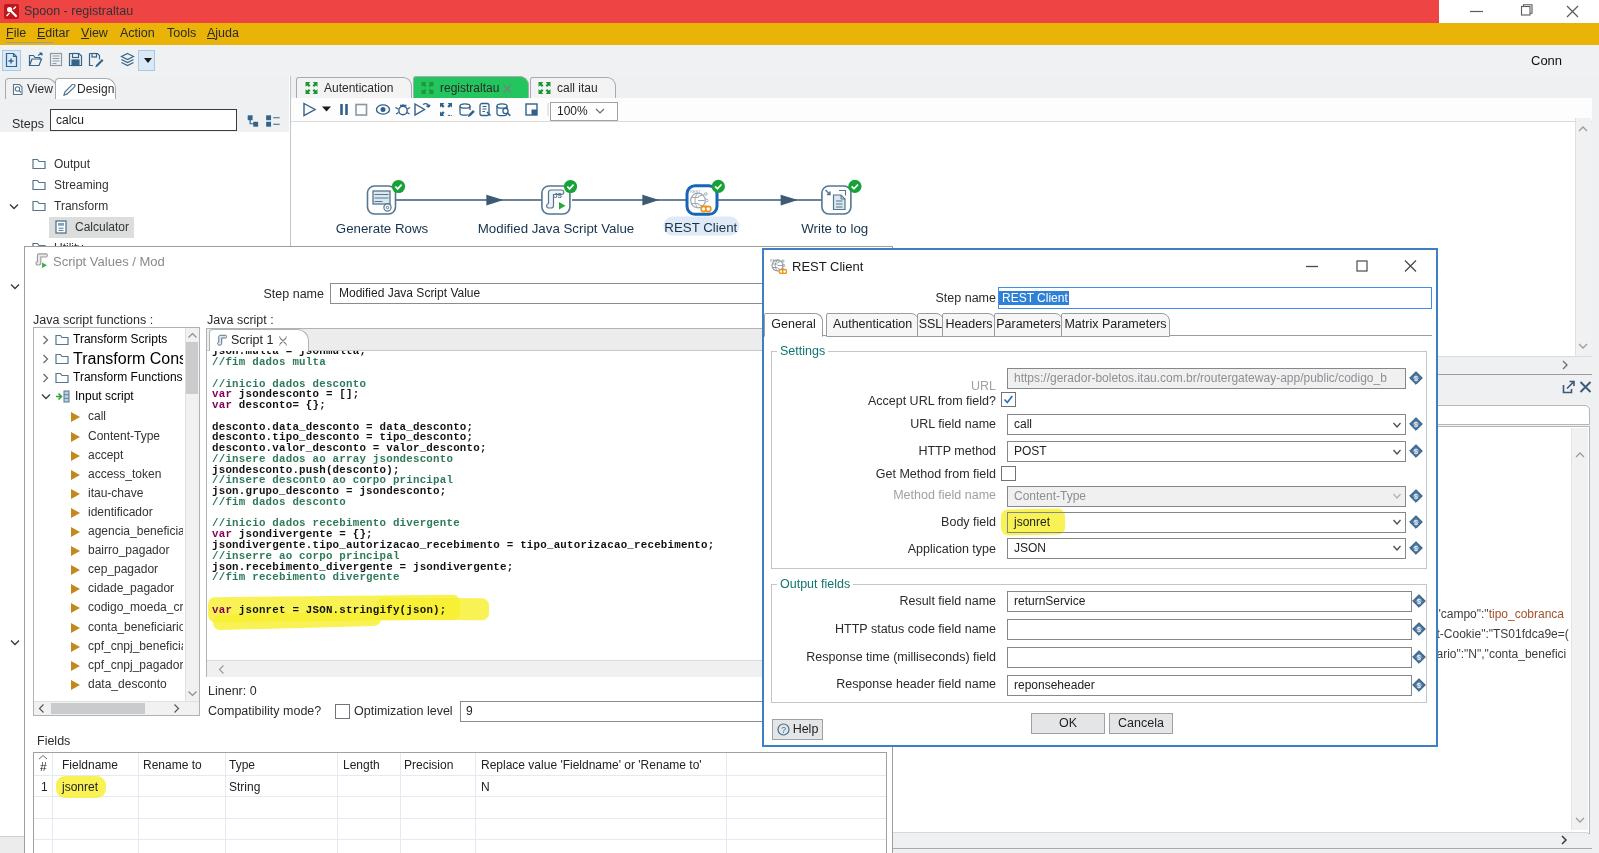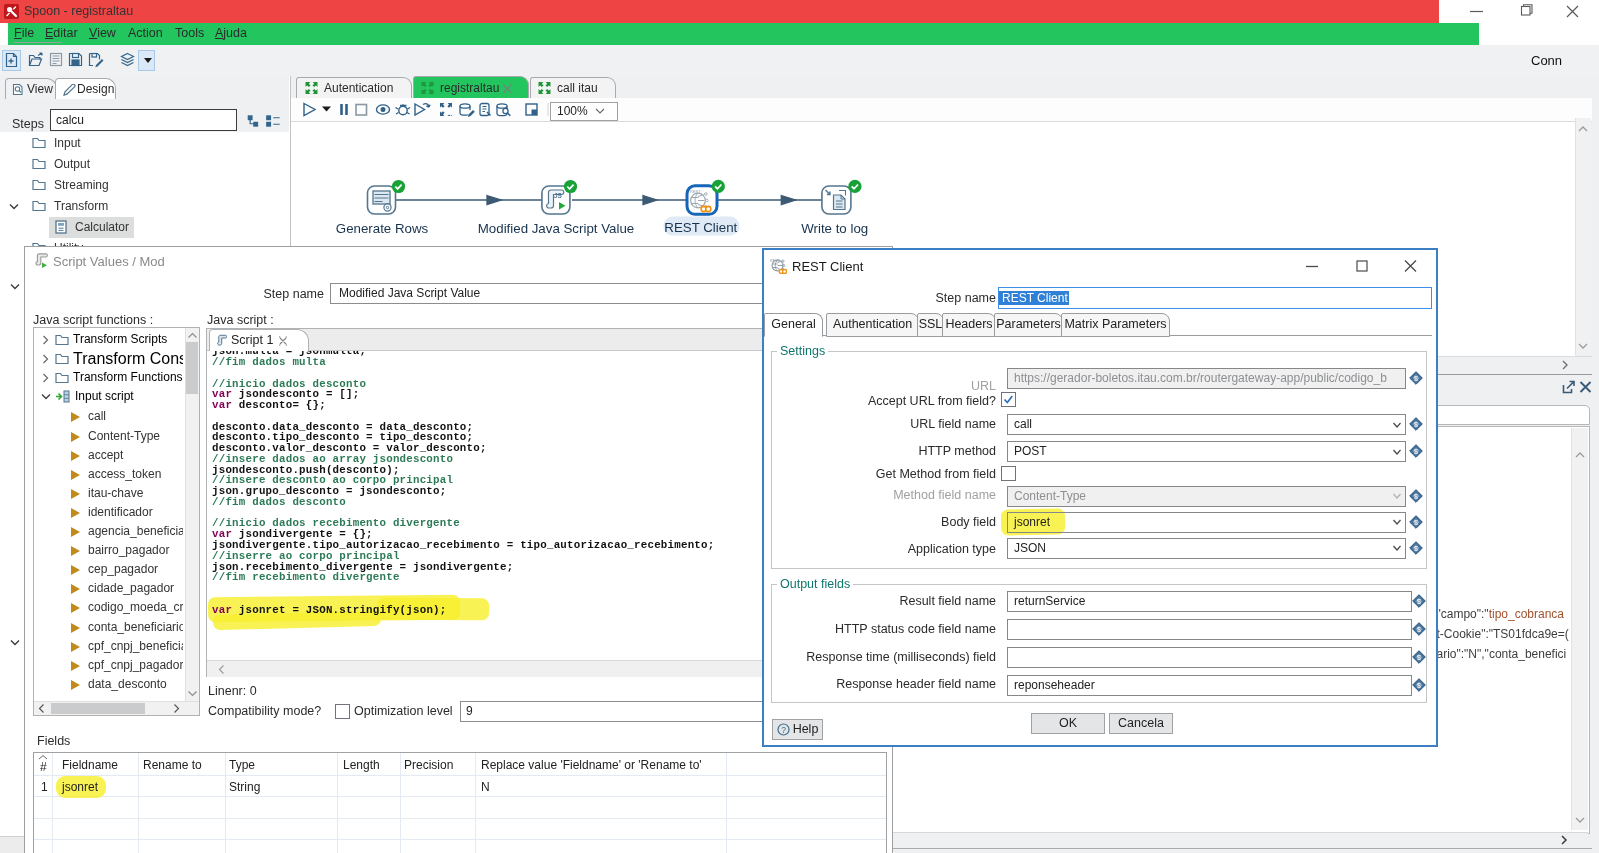--- a/index.html
+++ b/index.html
@@ -2,21 +2,21 @@
 <html><head>
 <meta charset="utf-8">
 <style>
 html,body{margin:0;padding:0}
 body{width:1599px;height:853px;overflow:hidden;background:#fff;font-family:"Liberation Sans",sans-serif;position:relative}
 .abs{position:absolute}
 svg{display:block}
 #stage{position:absolute;left:0;top:0;width:1599px;height:853px;overflow:hidden}
 
 #titlebar{left:0;top:0;width:1439px;height:23px;background:#ef4444}
-#menubar{left:8px;top:23px;width:1471px;height:22px;background:#22c55e}
+#menubar{left:0;top:23px;width:1599px;height:22px;background:#eab308}
 .menuitem{position:absolute;top:3px;font-size:12.5px;color:#2b2b2b}
 #toolbar{left:0;top:45px;width:1599px;height:31px;background:#f0f1f2;border-bottom:1px solid #d4d6d8}
 
 #leftpanel{left:0;top:76px;width:290px;height:777px;background:#fff;border-right:1px solid #c2c4c6}
 .ptab{position:absolute;top:2px;height:20px;border:1px solid #a8abad;border-bottom:none;border-radius:4px 10px 0 0;font-size:12px;color:#2b2b2b}
 .treerow{position:absolute;left:0;width:100%;height:21px;font-size:12px;color:#333;white-space:nowrap}
 
 #canvasarea{left:291px;top:76px;width:1301px;height:777px;background:#eff0f1}
 .ktab{position:absolute;top:1px;height:21px;border:1px solid #a8abad;border-bottom:none;border-radius:3px 9px 0 0;font-size:12px;color:#2b2b2b;background:#f3f3f3}
 
@@ -148,26 +148,20 @@
       <rect x="1" y="1" width="4" height="4" fill="#33658c"></rect>
           <rect x="7" y="8" width="4" height="4" fill="#33658c"></rect>
           <path d="M3 5 v4.5 h4"></path>
       <rect x="21" y="1" width="4" height="4" fill="#33658c"></rect>
           <rect x="21" y="8" width="4" height="4" fill="#33658c"></rect>
           <path d="M28 3 h7 M28 10 h7"></path>
     </g>
   </svg>
 
   <div class="treerow" style="top:57px"></div>
-  <div class="treerow" style="top:57px">
-    <svg class="abs" style="left:32px;top:4px" width="14" height="12" viewBox="0 0 14 12">
-          <path d="M1 10.5 V1.5 h4.5 l1.5 2 H13 v7 z" fill="none" stroke="#54768f" stroke-width="1.2"></path>
-        </svg>
-    <span style="position:absolute;left:54px;top:3px">Input</span>
-  </div>
   <div class="treerow" style="top:78px">
     <svg class="abs" style="left:32px;top:4px" width="14" height="12" viewBox="0 0 14 12">
           <path d="M1 10.5 V1.5 h4.5 l1.5 2 H13 v7 z" fill="none" stroke="#54768f" stroke-width="1.2"></path>
         </svg>
     <span style="position:absolute;left:54px;top:3px">Output</span>
   </div>
   <div class="treerow" style="top:99px">
     <svg class="abs" style="left:32px;top:4px" width="14" height="12" viewBox="0 0 14 12">
           <path d="M1 10.5 V1.5 h4.5 l1.5 2 H13 v7 z" fill="none" stroke="#54768f" stroke-width="1.2"></path>
         </svg>

